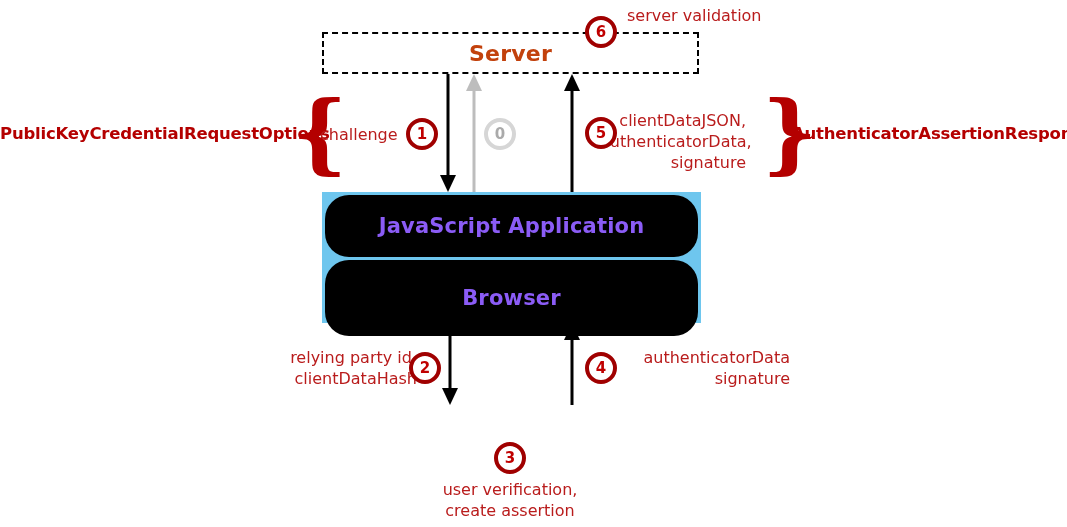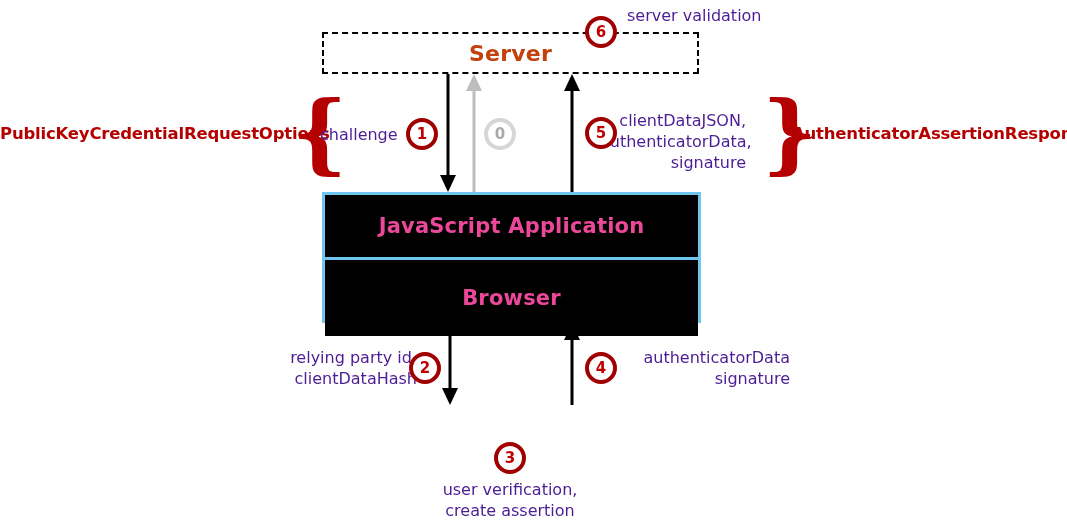--- a/index.html
+++ b/index.html
@@ -29,25 +29,26 @@
   .stack{
     position:absolute;
     box-sizing:border-box;
     background:#6ec6ee;
     border:3px solid #6ec6ee;
     padding:0;
   }
   .stack-row{
     box-sizing:border-box;
     background:#000000;
-    color:#ec4899;
+    color:#8b5cf6;
     font-weight:bold;
     font-size:21px;
     display:flex;align-items:center;justify-content:center;
     letter-spacing:.2px;
+    border-radius:24px;
   }
   .stack-gap{height:3px;background:#6ec6ee;}
 
   
   .arrow{position:absolute;}
   .shaft{position:absolute;left:0;top:0;width:100%;}
   .head{position:absolute;left:50%;width:0;height:0;}
   .arrow.black .shaft{background:#000000;}
   .arrow.gray  .shaft{background:#bdbdbd;}
 
@@ -80,21 +81,21 @@
     line-height:1;
   }
   .badge.muted{
     border-color:#d6d6d6;
     color:#aaaaaa;
   }
 
   
   .lbl{
     position:absolute;
-    color:#4c1d95;
+    color:#b91c1c;
     font-size:16px;
     line-height:21px;
     white-space:pre-line;
   }
   .lbl.strong{
     font-weight:bold;
     color:#b40000;
     font-size:16.5px;
     letter-spacing:-.2px;
   }

